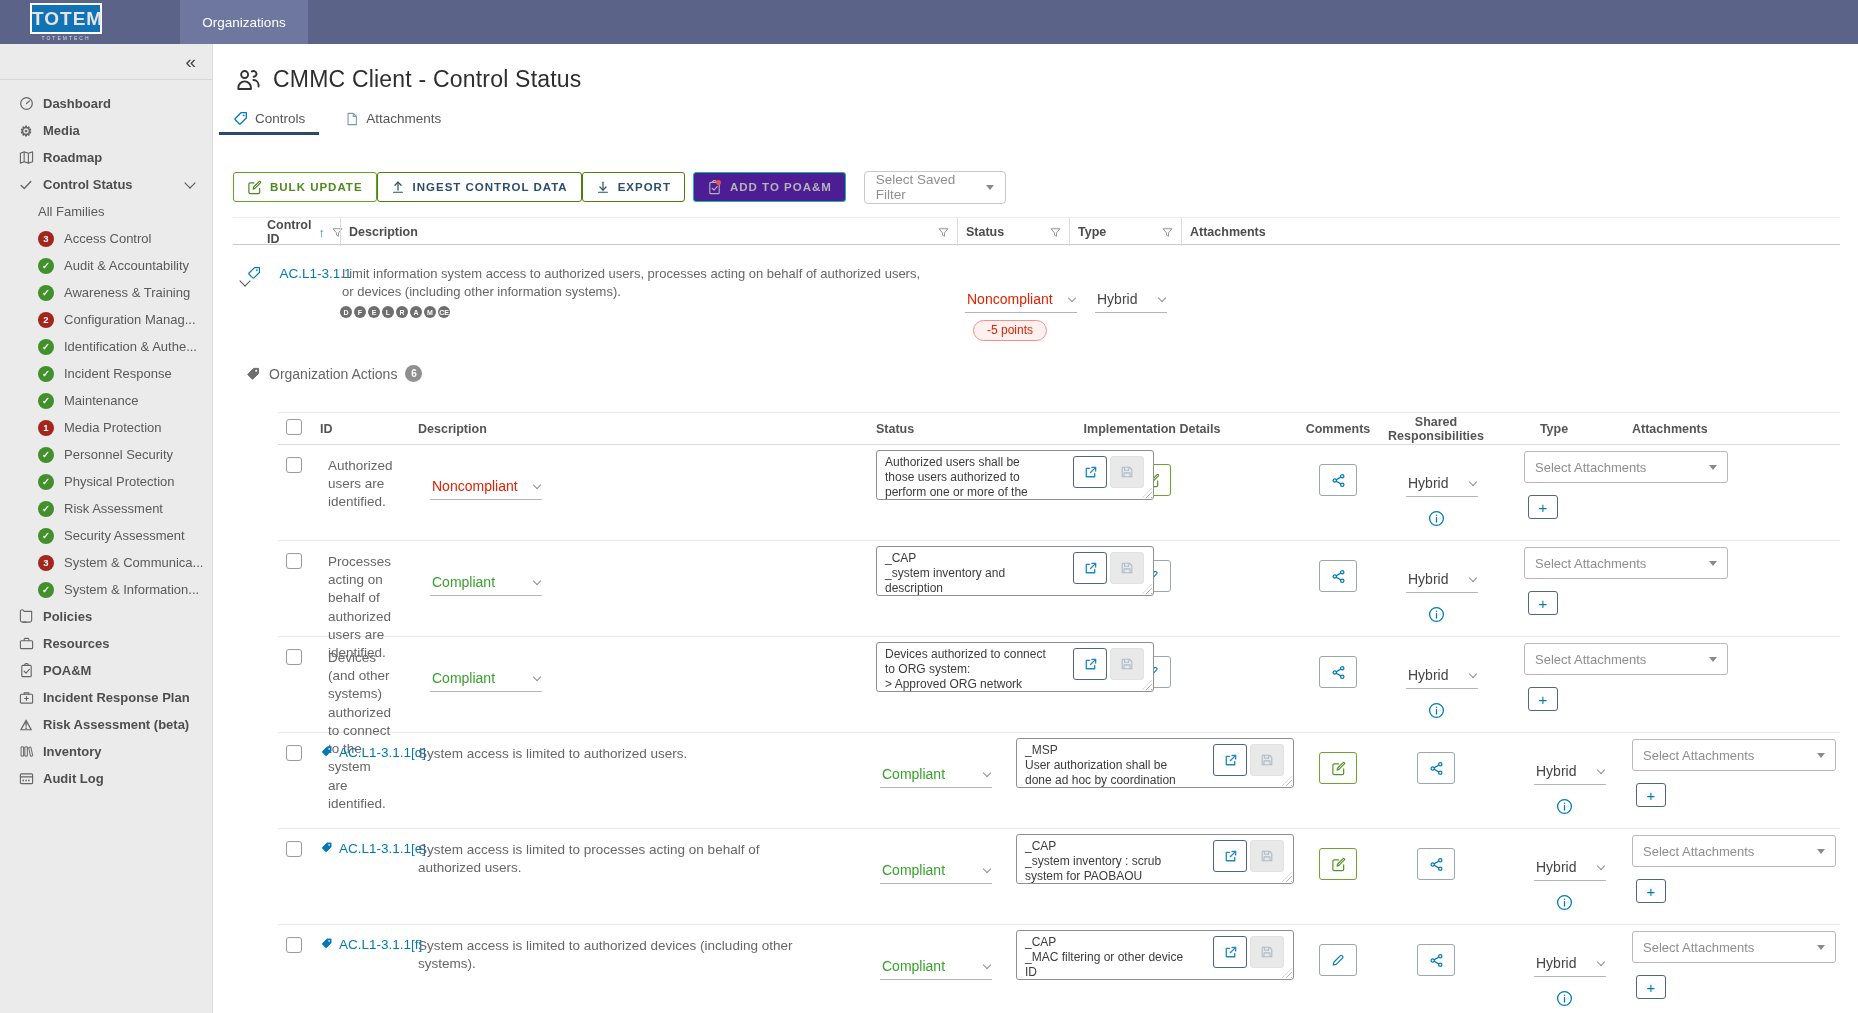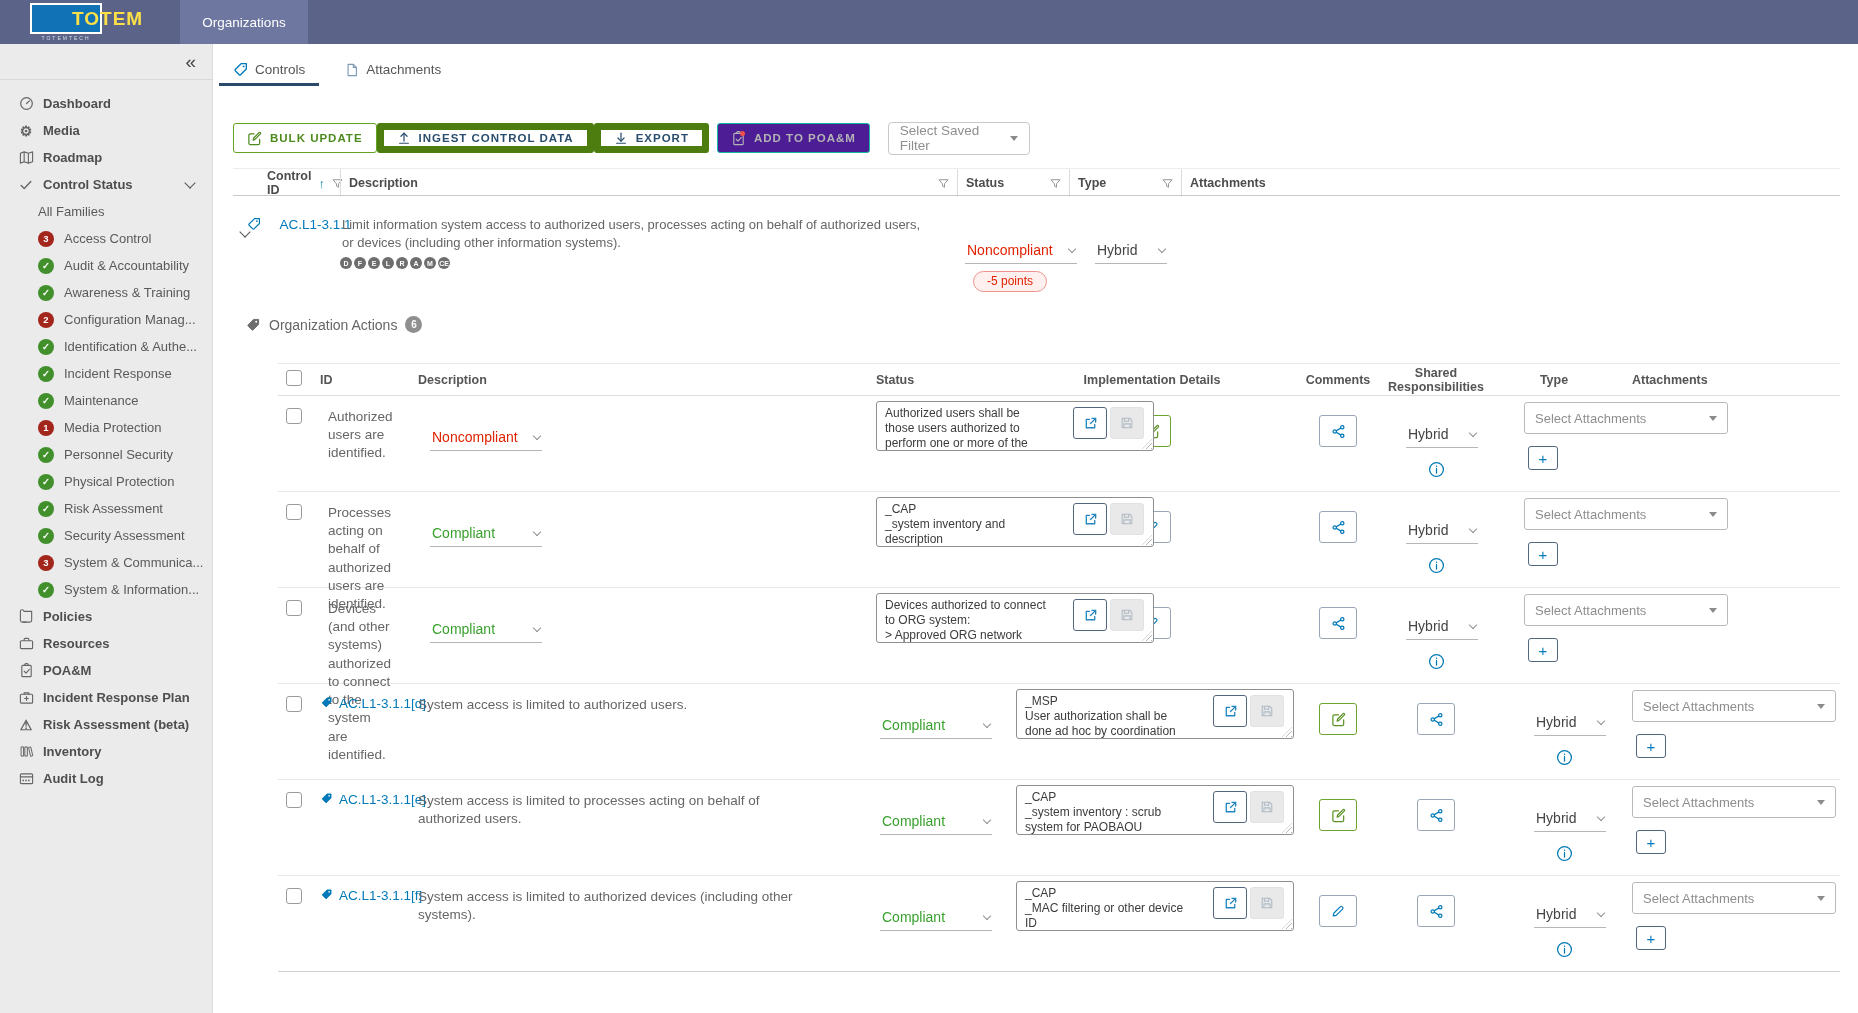--- a/index.html
+++ b/index.html
@@ -4,22 +4,22 @@
 <style>
   * { box-sizing: border-box; }
   html,body { margin:0; padding:0; }
   body {
     width:1858px; height:1013px; overflow:hidden; background:#fff;
     font-family:"Liberation Sans", sans-serif; color:#444;
   }
   
   .topbar { height:44px; background:#5b6488; position:relative; display:flex; }
   .logo { position:absolute; left:30px; top:3px; width:72px; text-align:center; }
-  .logo-box { background:#1272b6; border:2px solid #fff; color:#fde047; font-weight:bold;
-    font-size:19px; letter-spacing:1px; height:31px; line-height:27px;padding-left:40px; }
+  .logo-box { background:#1272b6; border:2px solid #fff; color:#e5e5e5; font-weight:bold;
+    font-size:19px; letter-spacing:1px; height:31px; line-height:27px; }
   .logo-sub { font-size:5px; color:#d9dde8; letter-spacing:2px; margin-top:1px; }
   .topnav-item { margin-left:180px; width:128px; background:#6e77a0; color:#fff;
     font-size:13.5px; display:flex; align-items:center; justify-content:center; cursor:pointer; }
   
   .shell { display:flex; height:969px; }
   .sidebar { flex:0 0 213px; background:#ebebeb; border-right:1px solid #dcdcdc; }
   .collapse-row { height:36px; display:flex; justify-content:flex-end; align-items:center;
     padding-right:16px; border-bottom:1px solid #d8d8d8; }
   .collapse-icon { font-size:19px; color:#444; cursor:pointer; line-height:1; }
   nav { padding-top:10px; }
@@ -43,21 +43,21 @@
   .tab { display:flex; gap:7px; align-items:center; font-size:13.5px; color:#565656;
     padding-bottom:9px; position:relative; cursor:pointer; }
   .tab.active::after { content:""; position:absolute; left:-14px; right:-14px; bottom:0;
     height:3px; background:#2b4a6b; }
   
   .toolbar { display:flex; align-items:center; margin-top:36px; height:32px; }
   .btn { height:30px; display:inline-flex; align-items:center; gap:8px; padding:0 13px;
     font-size:11.5px; font-weight:700; letter-spacing:1px; border-radius:3px; background:#fff; cursor:pointer;
     font-family:"Liberation Sans",sans-serif; }
   .btn.green { border:1px solid #62a420; color:#4d8a1e; }
-  .btn.navy { border:7px solid #4d7c0f; color:#2a4d6e; margin-left:0;justify-content:space-between; }
+  .btn.navy { border:1px solid #4d7c0f; color:#2a4d6e; margin-left:0;justify-content:space-between; }
   .btn.disabled { border:1px solid #14b8a6; color:#b4b4b4; background:#4c1d95; margin-left:8px; cursor:default; position:relative; }
   .red-dot { position:absolute; width:5px; height:5px; border-radius:50%; background:#f54f47; top:7px; left:22px; }
   .search { display:flex; align-items:center; width:440px; margin-left:12px;
     border-bottom:1px solid #949494; height:30px; gap:7px; padding-left:2px; }
   .search input { border:0; outline:0; font-size:13.5px; color:#333; width:100%; background:transparent;
     font-family:"Liberation Sans",sans-serif; }
   .search input::placeholder { color:#9a9a9a; }
   .saved-filter { margin-left:18px; width:142px; height:33px; border:1px solid #c9c9c9; border-radius:4px;
     display:flex; align-items:center; justify-content:space-between; padding:0 11px; color:#8f8f8f;
     font-size:13.5px; cursor:pointer; background:#fff; }
@@ -311,20 +311,31 @@
               <path d="M1.5 6.2 h13"></path>
               <path d="M4.5 10 h.01 M7.5 10 h.01 M10.5 10 h.01" stroke-width="1.8"></path>
             </svg>
         </span>
         <span>Audit Log</span>
       </div>
     </nav>
   </aside>
 
   <main class="content">
+    <div class="page-title">
+      <span>
+        <svg viewBox="0 0 24 24" width="30" height="27" fill="none" stroke="#333" stroke-width="1.7" stroke-linecap="round" stroke-linejoin="round">
+            <circle cx="9" cy="7.6" r="3.1"></circle>
+            <path d="M3.4 20.5 v-1.2 a5.6 5.6 0 0 1 11.2 0 v1.2z"></path>
+            <path d="M15.4 4.9 a2.6 2.6 0 1 1 1.6 4.7"></path>
+            <path d="M16.8 12.4 a4.8 4.8 0 0 1 4.6 4.8 v1"></path>
+          </svg>
+      </span>
+      <h1>CMMC Client - Control Status</h1>
+    </div>
 
     <div class="tabs">
       <div class="tab active">
         <span>
           <svg viewBox="0 0 16 16" width="15" height="15" fill="none" stroke="#0079b8" stroke-width="1.4" stroke-linejoin="round">
               <path d="M8.6 1.8 H14.2 V7.4 L8 13.6 a1 1 0 0 1-1.4 0 L2.4 9.4 a1 1 0 0 1 0-1.4z"></path>
               <circle cx="11.3" cy="4.7" r="1" fill="#0079b8" stroke="none"></circle>
             </svg>
         </span>
         <span>Controls</span>

